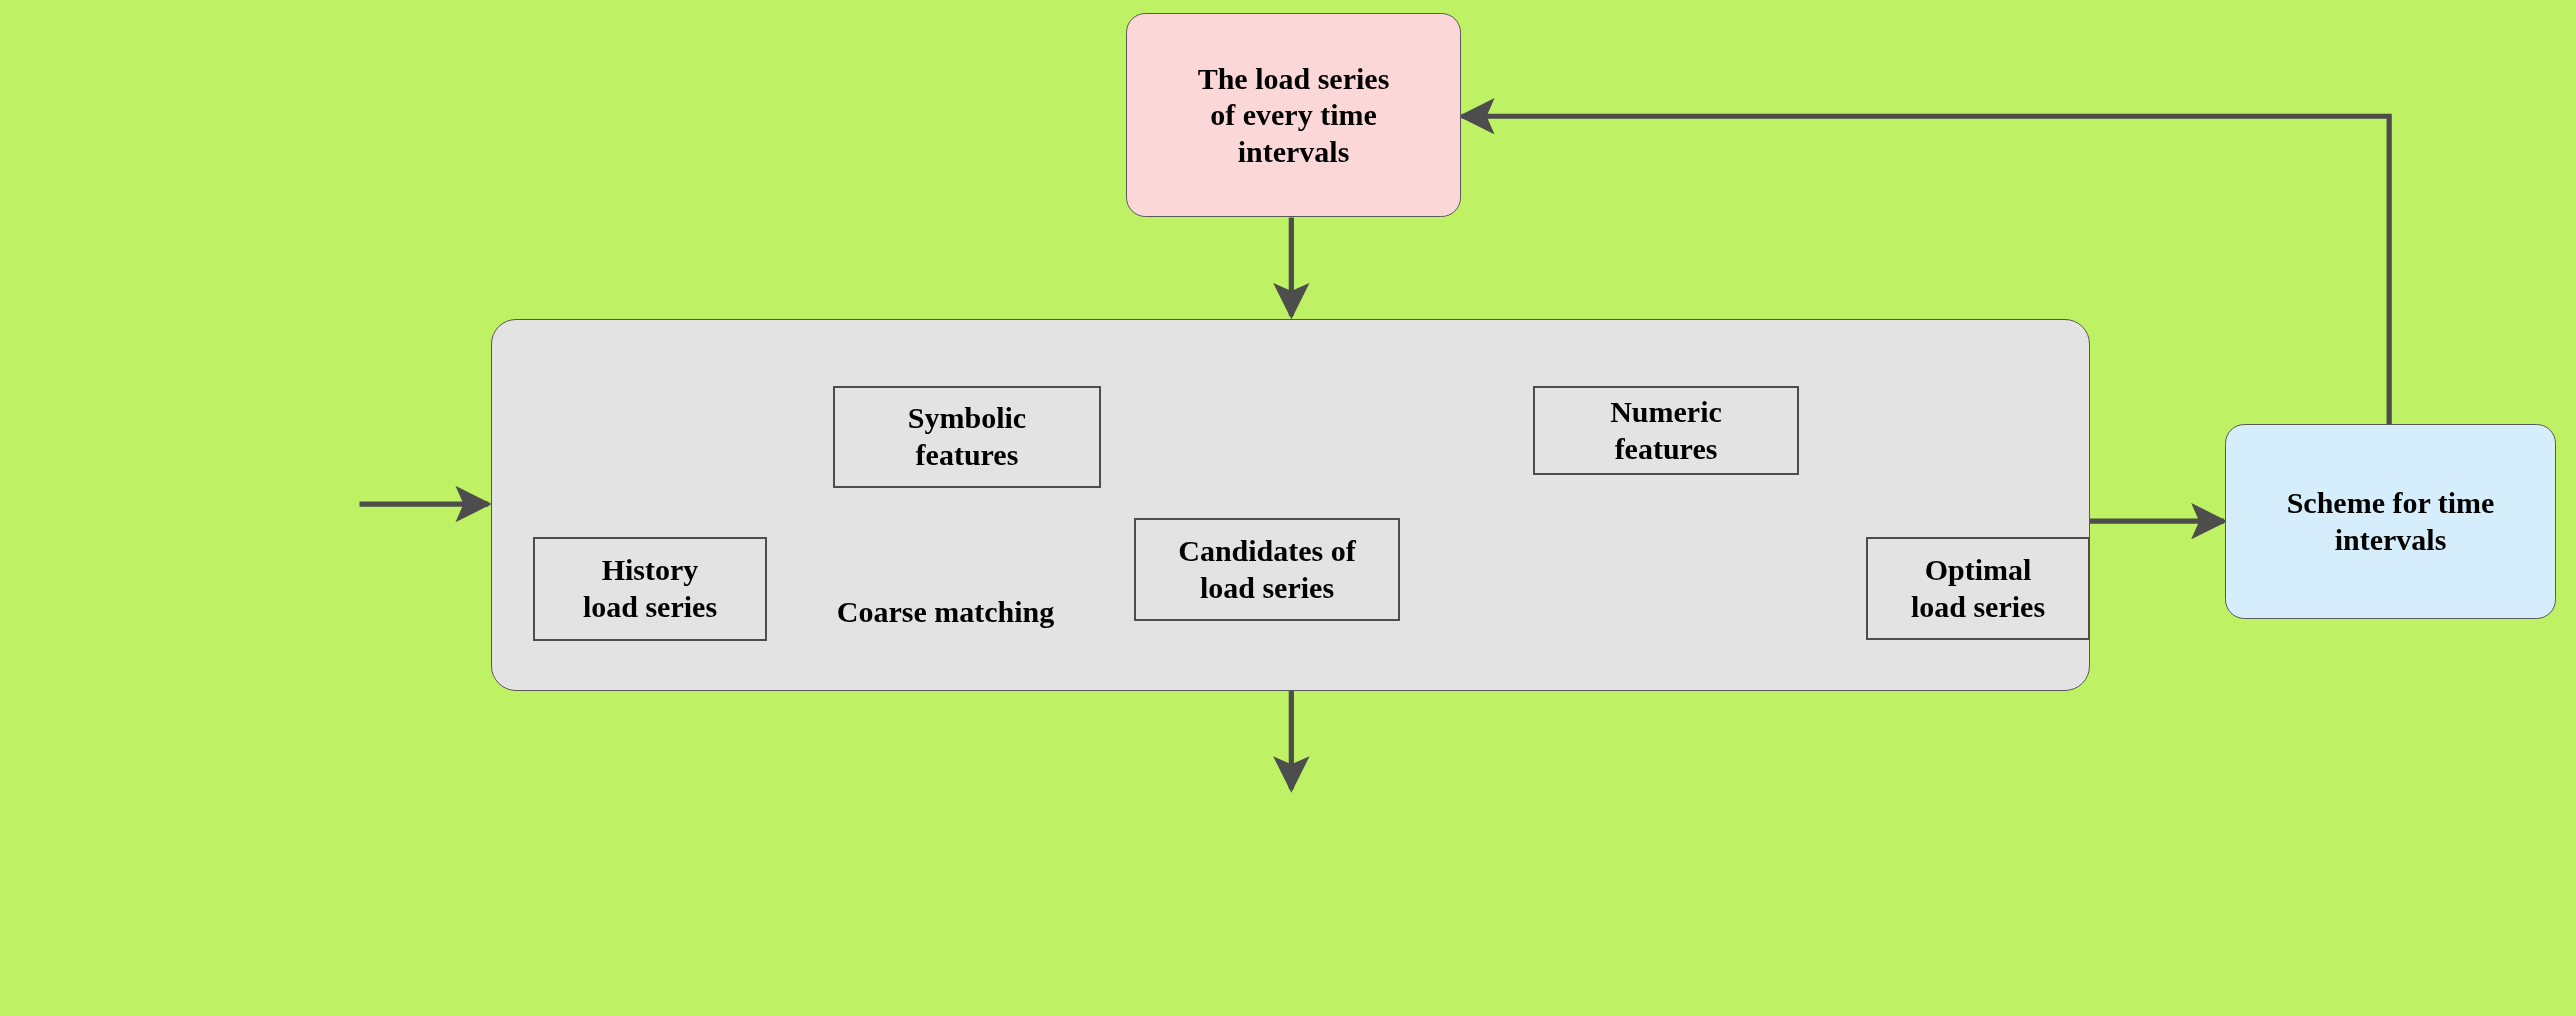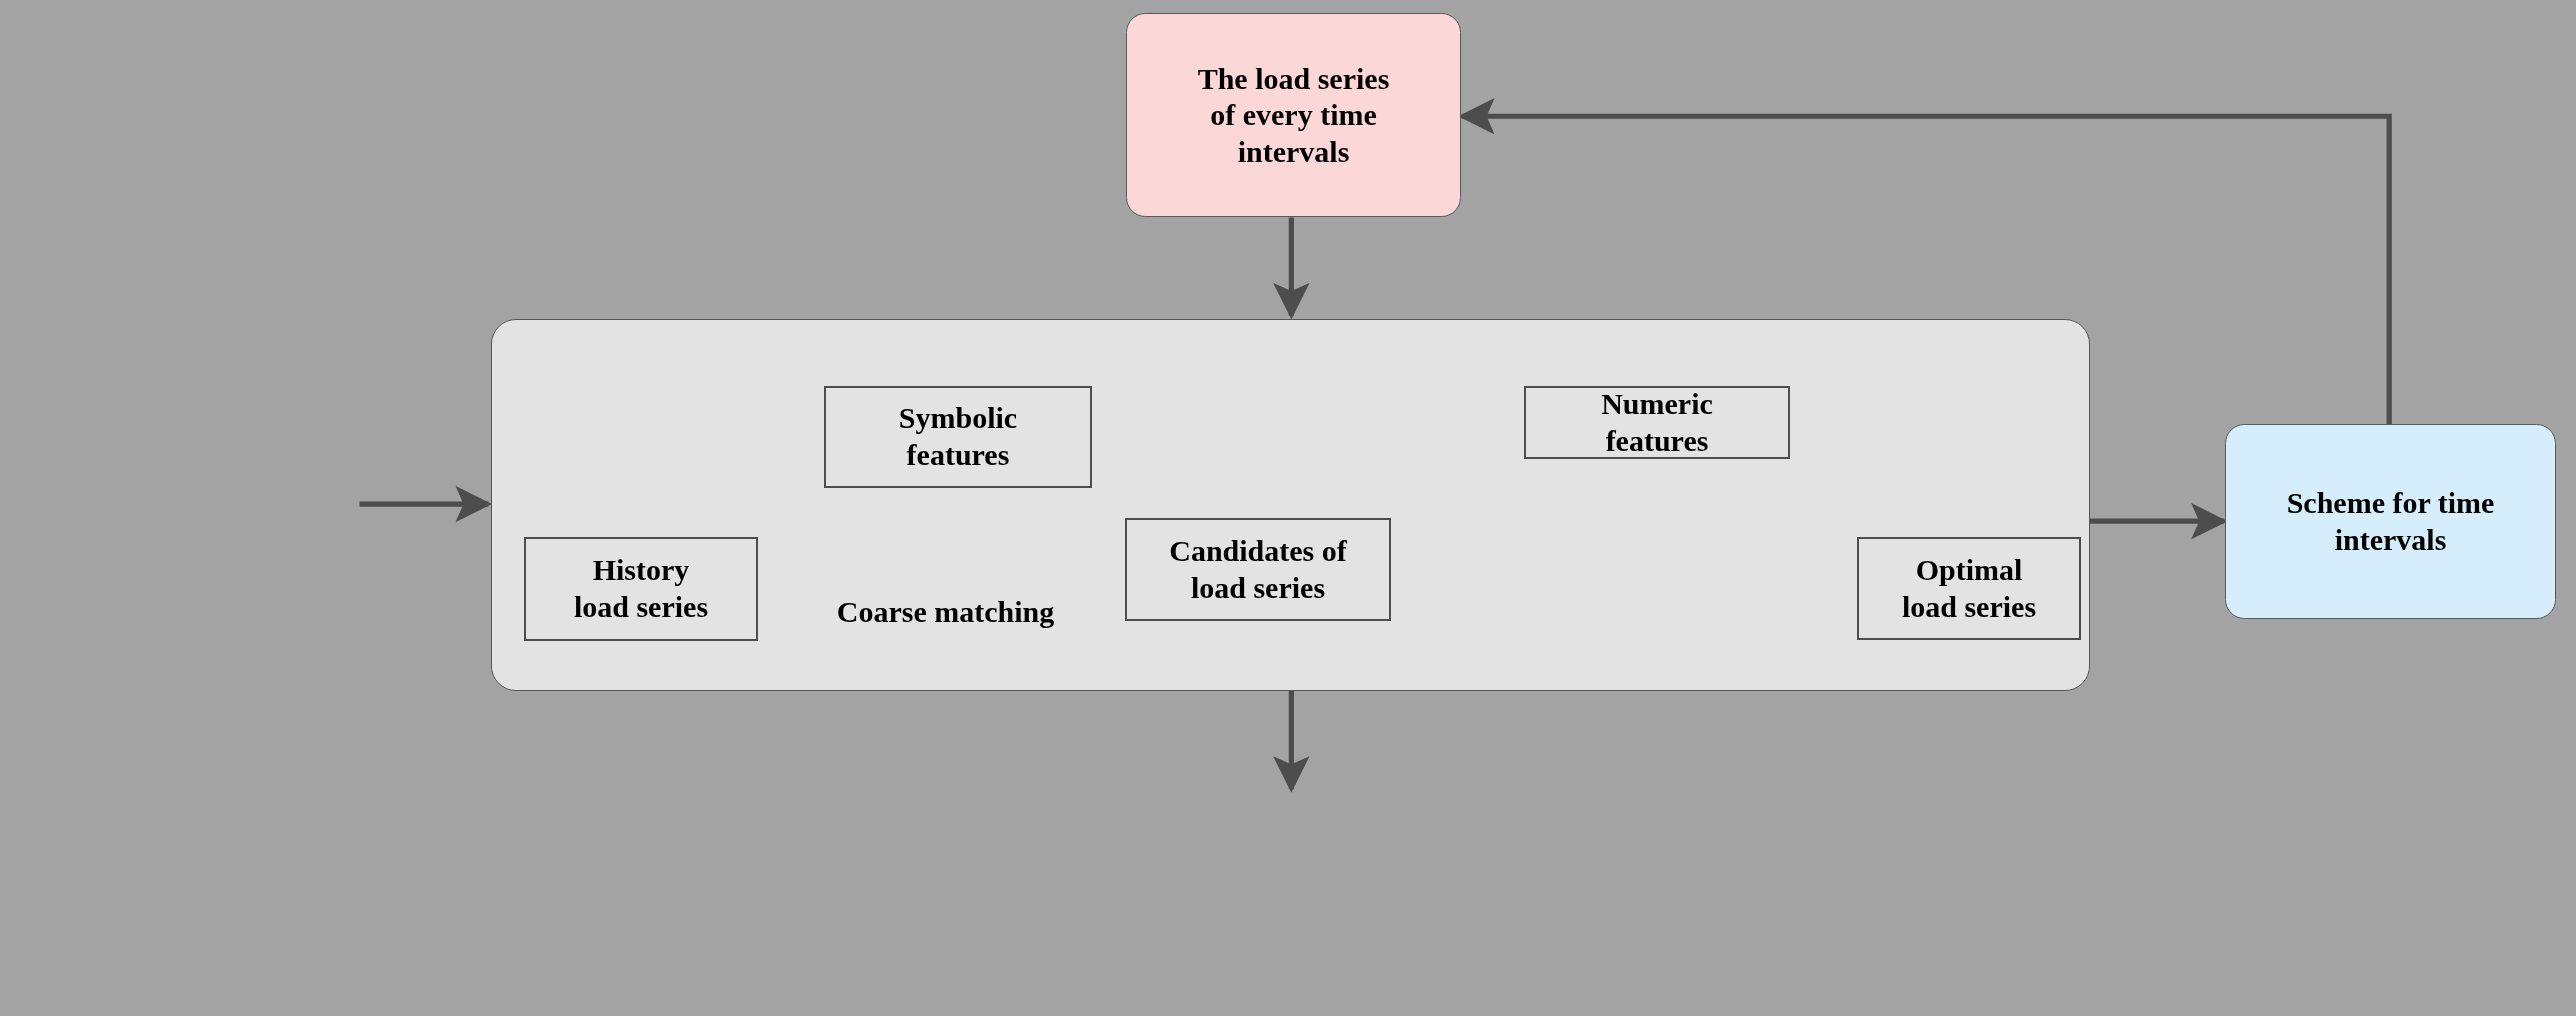--- a/index.html
+++ b/index.html
@@ -7,21 +7,21 @@
     padding: 0;
     background: #ffffff;
   }
   body {
     font-family: "Liberation Serif", "DejaVu Serif", serif;
   }
   #canvas {
     position: relative;
     width: 2576px;
     height: 1017px;
-    background: #a3a3a3;
+    background: #bef264;
     overflow: hidden;
   }
   .node {
     position: absolute;
     box-sizing: border-box;
     display: flex;
     align-items: center;
     justify-content: center;
     text-align: center;
     font-weight: bold;
@@ -46,20 +46,21 @@
     border: 1.5px solid #565656;
     border-radius: 25px;
   }
 
   
   .inner {
     background: #e3e3e3;
     border: 2.2px solid #4d4d4d;
     border-radius: 0;
     font-size: 30px;
+    margin-left: 9px;
   }
 
   
   .edge-label {
     position: absolute;
     font-weight: bold;
     font-size: 30px;
     color: #000000;
     white-space: nowrap;
     text-align: center;
@@ -113,21 +114,21 @@
 intervals</div>
 
 
   <div class="node term blue" style="left:2225px; top:424px; width:331px; height:195px;">Scheme for time
 intervals</div>
 
 
   <div class="node inner" style="left:824px; top:386px; width:268px; height:102px;">Symbolic
 features</div>
 
-  <div class="node inner" style="left:1524px; top:386px; width:266px; height:73px;">Numeric
+  <div class="node inner" style="left:1524px; top:386px; width:266px; height:89px;">Numeric
 features</div>
 
   <div class="node inner" style="left:524px; top:537px; width:234px; height:104px;">History
 load series</div>
 
   <div class="node inner" style="left:1125px; top:518px; width:266px; height:103px;">Candidates of
 load series</div>
 
   <div class="node inner" style="left:1857px; top:537px; width:224px; height:103px;">Optimal
 load series</div>

